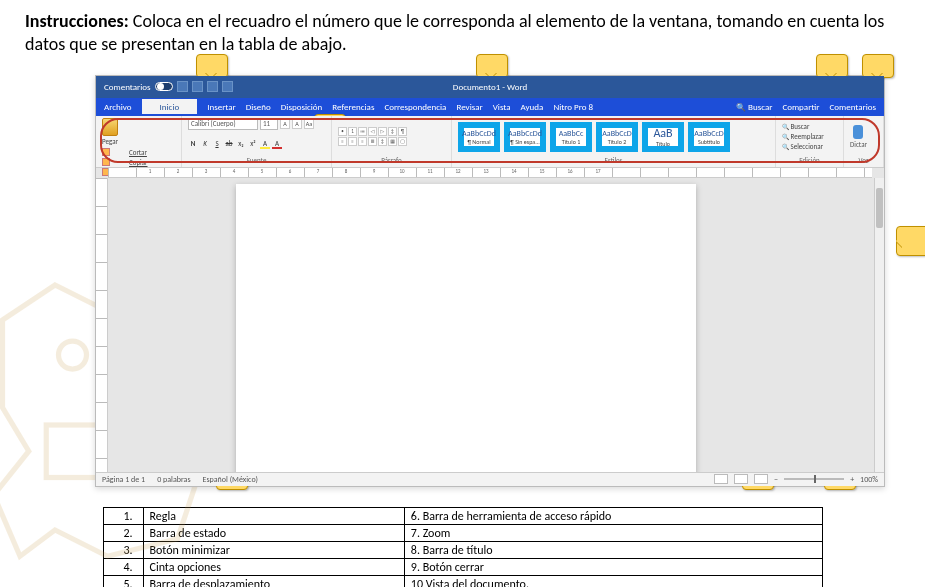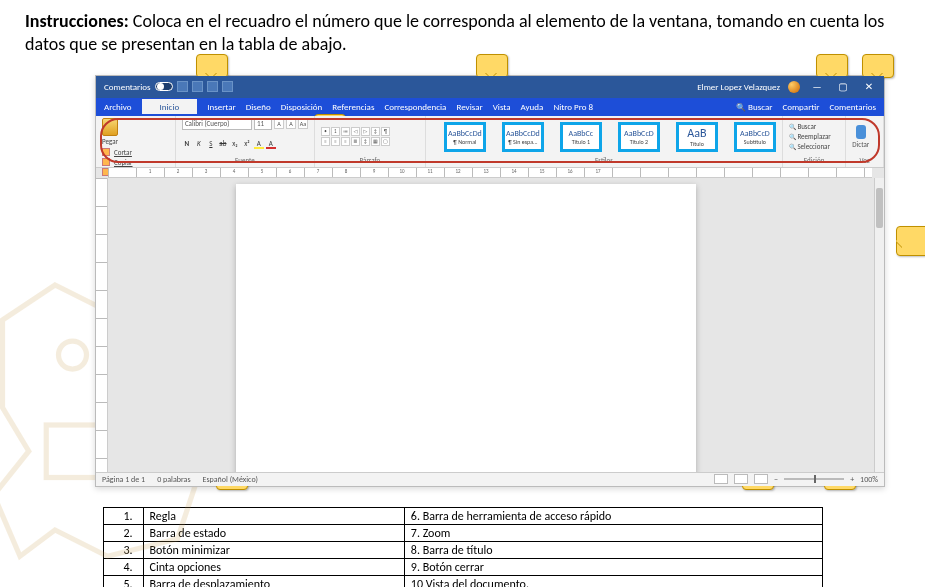--- a/index.html
+++ b/index.html
@@ -90,21 +90,21 @@
     font-size: 7px; color: #555;
   }
   .ribbon-group .grp-body { flex: 1; display: flex; align-items: center; gap: 2px; flex-wrap: wrap; }
   .ribbon-group .grp-label { text-align: center; font-size: 7px; color: #666; }
   .paste-btn {
     display: flex; flex-direction: column; align-items: center; gap: 1px;
     font-size: 7px; color: #444;
   }
   .paste-icon { width: 16px; height: 18px; background: linear-gradient(#f7d774,#e0a020); border: 1px solid #c08010; border-radius: 2px; }
   .clip-col { display: flex; flex-direction: column; gap: 1px; font-size: 7px; color: #444; }
-  .clip-item { display: flex; align-items: center; gap: 4px; text-decoration: underline; }
+  .clip-item { display: flex; align-items: center; gap: 19px; text-decoration: underline; }
   .mini-ico { width: 8px; height: 8px; background: #ffb74d; border: 1px solid #c77; }
   .font-row { display: flex; gap: 2px; align-items: center; }
   .font-select {
     height: 12px; font-size: 7px; border: 1px solid #bbb;
     background: #fff; padding: 0 2px; display: flex; align-items: center;
   }
   .tiny-btn {
     width: 10px; height: 10px; border: 1px solid #ccc;
     background: #fff; font-size: 6px; text-align: center; line-height: 8px;
     color: #444;
@@ -115,23 +115,23 @@
   .strike { text-decoration:line-through; }
   .color-bar { border-bottom:2px solid #ffeb3b; }
   .color-bar2 { border-bottom:2px solid #d32f2f; }
   .para-grid {
     display: grid; grid-template-columns: repeat(7, 9px);
     grid-template-rows: repeat(2, 9px); gap: 1px;
   }
   .para-btn { width:9px; height:9px; border:1px solid #ccc; background:#fff; font-size:5px; text-align:center; line-height:7px; color:#555; }
   .styles-row { display:flex; gap:4px; align-items:center; }
   .style-box {
-    width: 42px; height: 30px; border: 3px solid #0ea5e9; background: #fff;
+    width: 42px; height: 30px; border: 6px solid #0ea5e9; background: #fff;
     display: flex; flex-direction: column; justify-content: center; align-items: center;
-    font-size: 6px; color: #444; margin-left: 12px;
+    font-size: 6px; color: #444;
   }
   .style-box .preview { font-size: 8px; color: #2b579a; }
   .style-box.big .preview { font-size: 12px; }
   .edit-col { display:flex; flex-direction:column; gap:1px; font-size:7px; color:#444; }
   .edit-item::before { content:'🔍'; font-size:6px; margin-right:1px; }
   .dictate-col { display:flex; flex-direction:column; align-items:center; gap:1px; font-size:7px; }
   .mic-ico { width:10px; height:14px; background:#4a90d9; border-radius:3px; }
   .ruler {
     height: 10px; background: #fff; position: relative;
     margin: 0 12px; border-bottom: 1px solid #ccc;
@@ -228,27 +228,21 @@
 
   <div class="title-bar">
     <div class="title-left">
       <span>Comentarios</span>
       <span class="autosave-toggle"></span>
       <span class="qat-icon"></span>
       <span class="qat-icon"></span>
       <span class="qat-icon"></span>
       <span class="qat-icon"></span>
     </div>
-    <div class="title-right">
-      <span>Elmer Lopez Velazquez</span>
-      <span class="user-badge"></span>
-      <span class="win-btn">—</span>
-      <span class="win-btn">▢</span>
-      <span class="win-btn">✕</span>
-    </div>
+    <div class="title-center">Documento1 - Word</div>
   </div>
 
   <div class="menu-bar">
     <span class="menu-item">Archivo</span>
     <span class="menu-item active">Inicio</span>
     <span class="menu-item">Insertar</span>
     <span class="menu-item">Diseño</span>
     <span class="menu-item">Disposición</span>
     <span class="menu-item">Referencias</span>
     <span class="menu-item">Correspondencia</span>

